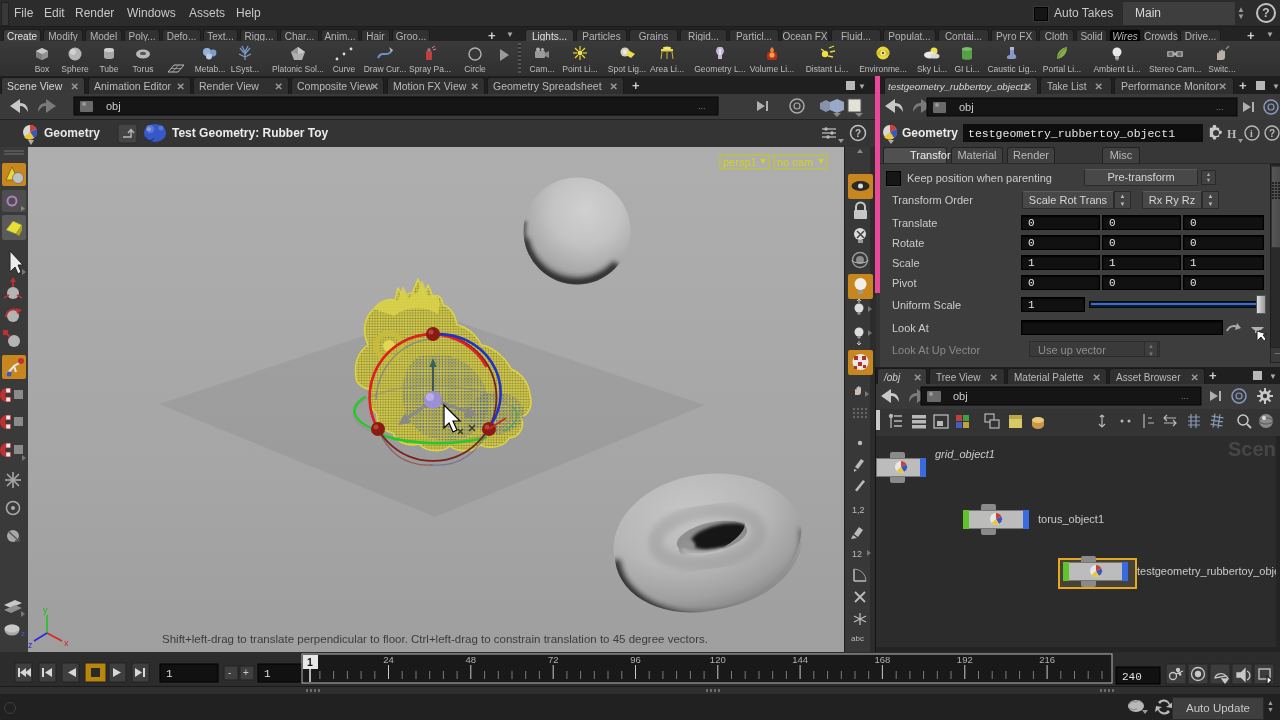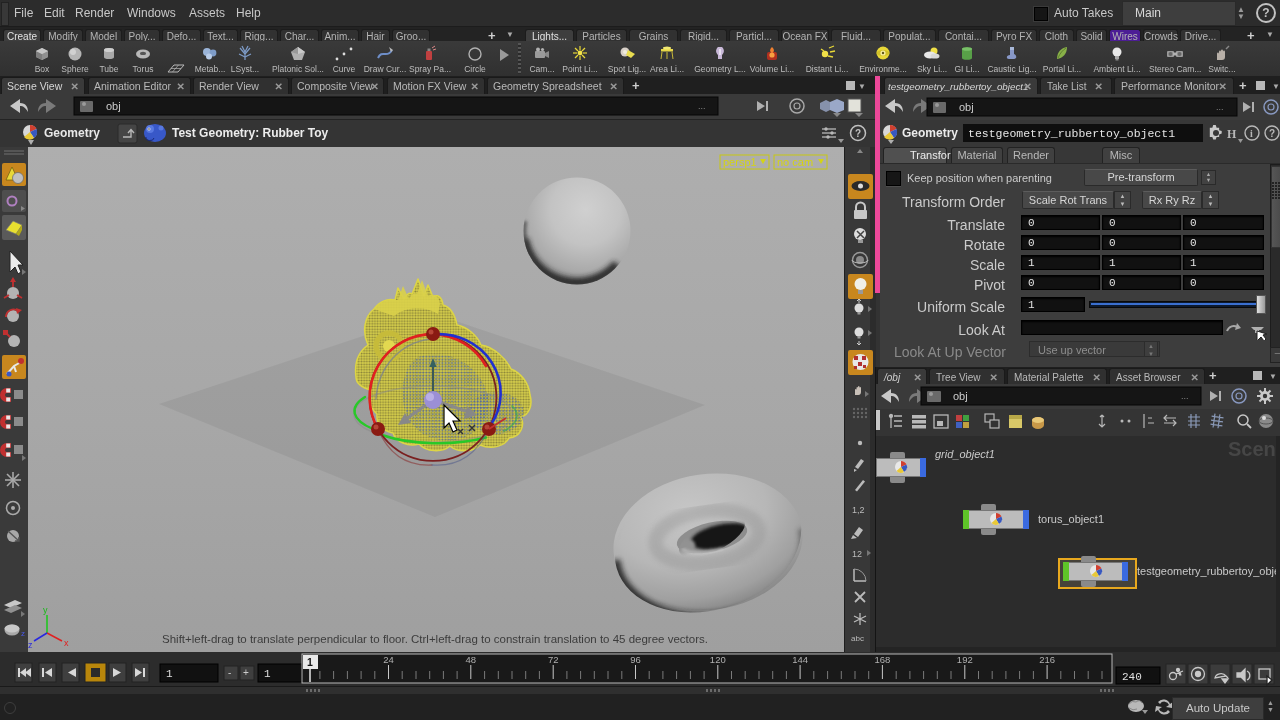--- a/index.html
+++ b/index.html
@@ -5,21 +5,21 @@
 #app{position:relative;width:1280px;height:720px;overflow:hidden;background:#333;
  font-family:"Liberation Sans",sans-serif;-webkit-font-smoothing:antialiased;}
 .abs{position:absolute;}
 .txt{color:#c8c8c8;font-size:12px;white-space:nowrap;}
 .btn{background:#484848;border:1px solid #2a2a2a;border-top-color:#5c5c5c;border-radius:2px;color:#d6d6d6;}
 .ptab{position:absolute;top:1px;height:17px;background:#303030;border:1px solid #1a1a1a;border-bottom:none;
  border-radius:3px 3px 0 0;color:#b9b9b9;font-size:10px;line-height:17px;text-align:left;padding-left:6px;box-sizing:border-box;letter-spacing:0;}
 .stab{position:absolute;top:2px;height:13px;background:#313131;border:1px solid #1c1c1c;border-bottom:none;
  border-radius:3px 3px 0 0;color:#b4b4b4;font-size:10px;line-height:13px;text-align:center;box-sizing:border-box;}
 .x{color:#9a9a9a;font-size:10px;font-weight:bold;}
-.lbl{position:absolute;color:#cbcbcb;font-size:14px;text-align:right;white-space:nowrap;}
+.lbl{position:absolute;color:#cbcbcb;font-size:11px;white-space:nowrap;margin-left:12px;}
 .pf{position:absolute;background:#111;border:1px solid #000;box-shadow:inset 0 1px 2px #000;
  color:#e4e4e4;font-family:"Liberation Mono",monospace;font-size:11px;line-height:14px;padding-left:6px;box-sizing:border-box;}
 .tool{position:absolute;width:52px;text-align:center;}
 .tool .tl{color:#bdbdbd;font-size:8.5px;margin-top:1px;white-space:nowrap;}
 </style></head>
 <body>
 <div id="app">
 
 <div class="abs" style="left:0;top:0;width:1280px;height:26px;background:#2c2c2c;border-bottom:1px solid #1c1c1c;">
  <div class="abs" style="left:1px;top:2px;width:6px;height:22px;background:#383838;border:1px solid #222;"></div>
@@ -55,21 +55,21 @@
 <div class="stab" style="left:629px;width:49px;background:#313131;color:#b4b4b4;">Grains</div>
 <div class="stab" style="left:680px;width:47px;background:#313131;color:#b4b4b4;">Rigid...</div>
 <div class="stab" style="left:729px;width:50px;background:#313131;color:#b4b4b4;">Particl...</div>
 <div class="stab" style="left:781px;width:48px;background:#313131;color:#b4b4b4;">Ocean FX</div>
 <div class="stab" style="left:831px;width:50px;background:#313131;color:#b4b4b4;">Fluid...</div>
 <div class="stab" style="left:883px;width:53px;background:#313131;color:#b4b4b4;">Populat...</div>
 <div class="stab" style="left:938px;width:51px;background:#313131;color:#b4b4b4;">Contai...</div>
 <div class="stab" style="left:991px;width:46px;background:#313131;color:#b4b4b4;">Pyro FX</div>
 <div class="stab" style="left:1039px;width:35px;background:#313131;color:#b4b4b4;">Cloth</div>
 <div class="stab" style="left:1076px;width:31px;background:#313131;color:#b4b4b4;">Solid</div>
-<div class="stab" style="left:1109px;width:32px;background:#4c1d95;color:#b4b4b4;">Wires</div>
+<div class="stab" style="left:1109px;width:32px;background:#000000;color:#b4b4b4;font-style:italic;">Wires</div>
 <div class="stab" style="left:1143px;width:35px;background:#313131;color:#b4b4b4;">Crowds</div>
 <div class="stab" style="left:1180px;width:41px;background:#313131;color:#b4b4b4;">Drive...</div>
 <div class="abs" style="left:488px;top:1px;color:#cfcfcf;font-size:13px;font-weight:bold;">+</div>
 <div class="abs" style="left:506px;top:3px;color:#aaa;font-size:8px;">▼</div>
 <div class="abs" style="left:1247px;top:1px;color:#cfcfcf;font-size:13px;font-weight:bold;">+</div>
 <div class="abs" style="left:1266px;top:3px;color:#aaa;font-size:8px;">▼</div>
 </div>
 
 <div class="abs" style="left:0;top:41px;width:1280px;height:35px;background:linear-gradient(#3a3a3a,#303030);border-bottom:1px solid #151515;" id="shelftools">
 <div class="tool" style="left:16px;top:3px;">

